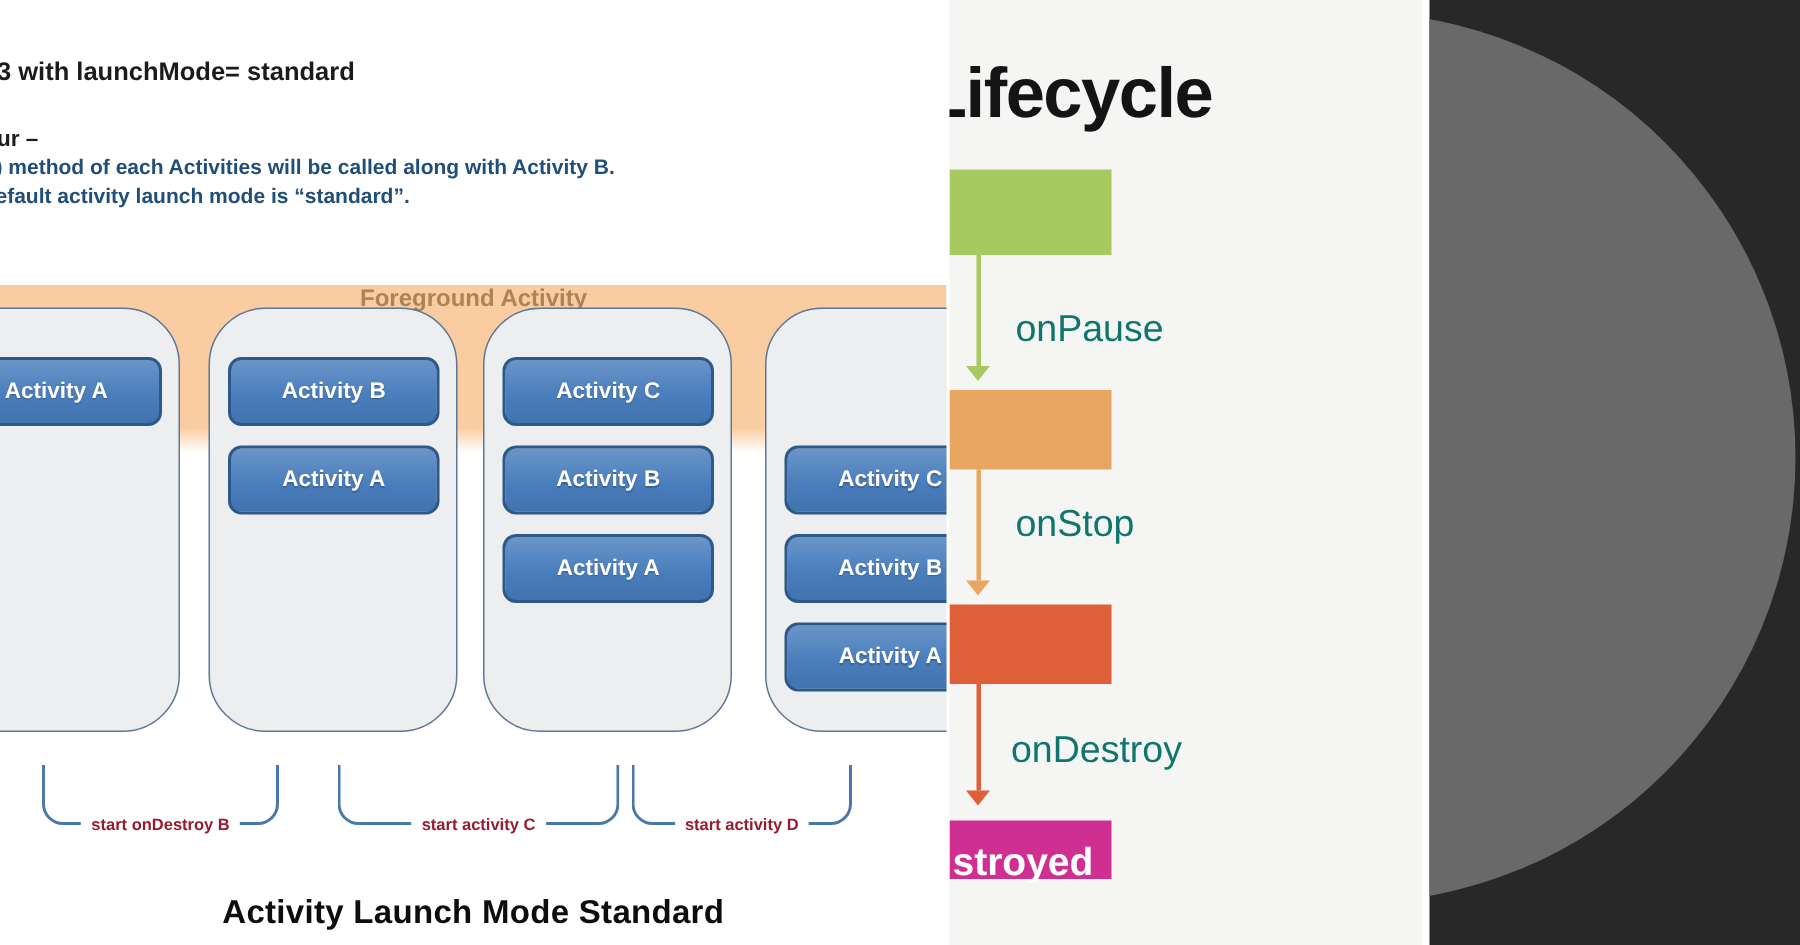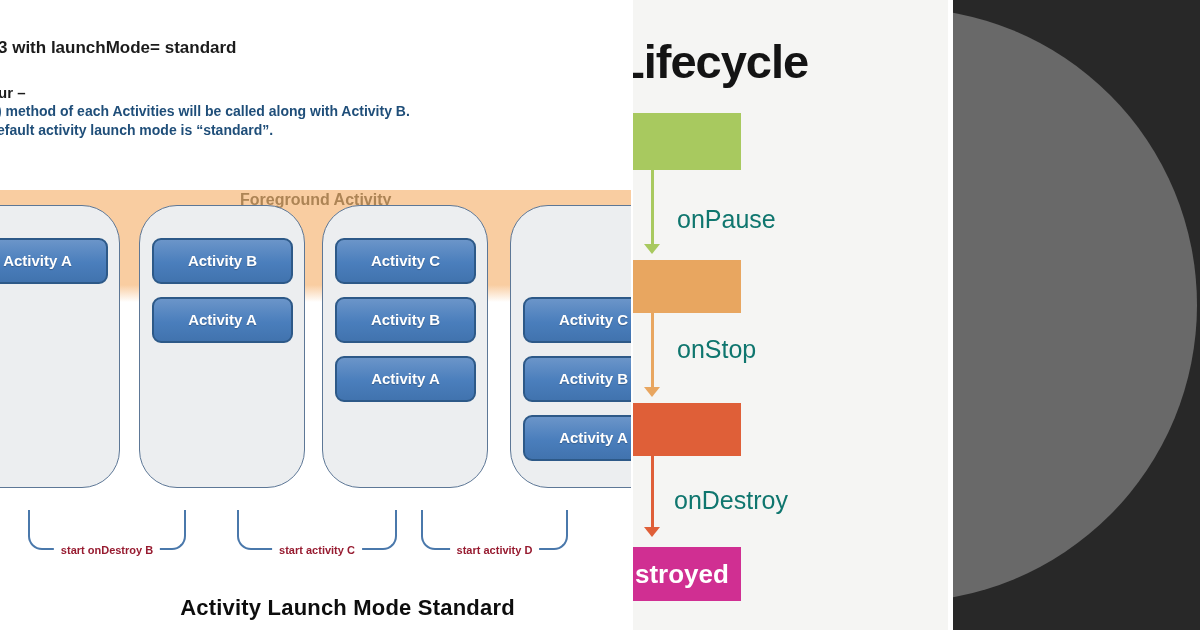--- a/index.html
+++ b/index.html
@@ -40,43 +40,43 @@
     text-shadow:0 1px 1px rgba(0,0,0,.25);
   }
   .r1{top:32px;} .r2{top:91px;} .r3{top:150px;} .r4{top:209px;}
 
   .brace{
     position:absolute;top:510px;height:40px;
     border:2px solid #4a78ab;border-top:none;
     border-radius:0 0 14px 14px;box-sizing:border-box;
   }
   .brace.b1{left:28px;width:158px;}
-  .brace.b2{left:237px;width:160px;}
+  .brace.b2{left:225px;width:188px;}
   .brace.b3{left:421px;width:147px;padding-left:41px;}
   .brace-label{
     position:absolute;left:50%;bottom:-8px;transform:translateX(-50%);
     background:#ffffff;padding:0 7px;white-space:nowrap;
     font-size:11px;font-weight:bold;color:#971b30;
   }
   .doc-title{
     position:absolute;left:0;top:595px;width:631px;text-align:center;
-    font-size:22px;font-weight:bold;color:#0d0d0d;letter-spacing:.2px;margin-left:32px;
+    font-size:22px;font-weight:bold;color:#0d0d0d;letter-spacing:.2px;
   }
 
   
   .life{position:absolute;left:633px;top:0;width:315px;height:630px;background:#f5f5f3;overflow:hidden;}
   .life-title{
     position:absolute;left:-17px;top:34px;font-size:47px;font-weight:bold;color:#141414;
     letter-spacing:-1px;white-space:nowrap;
   }
   .lbox{position:absolute;left:0;width:108px;}
   .lbox.green{top:113px;height:57px;background:#a8c95f;}
   .lbox.tan{top:260px;height:53px;background:#e8a660;}
   .lbox.red{top:403px;height:53px;background:#df5f38;}
-  .lbox.pink{top:547px;height:54px;background:#d02f92;color:#fff;font-weight:bold;font-size:26px;line-height:54px;padding-left:2px;box-sizing:border-box;}
+  .lbox.pink{top:547px;height:39px;background:#d02f92;color:#fff;font-weight:bold;font-size:26px;line-height:54px;padding-left:2px;box-sizing:border-box;}
   .aline{position:absolute;left:18px;width:3px;}
   .aline.g{top:170px;height:74px;background:#a8c95f;}
   .aline.o{top:313px;height:74px;background:#e8a660;}
   .aline.r{top:456px;height:71px;background:#df5f38;}
   .ahead{position:absolute;left:11px;width:0;height:0;border-left:8px solid transparent;border-right:8px solid transparent;}
   .ahead.g{top:244px;border-top:10px solid #a8c95f;}
   .ahead.o{top:387px;border-top:10px solid #e8a660;}
   .ahead.r{top:527px;border-top:10px solid #df5f38;}
   .llabel{position:absolute;font-size:25px;color:#0f766e;white-space:nowrap;}
   .llabel.p1{left:44px;top:205px;}

